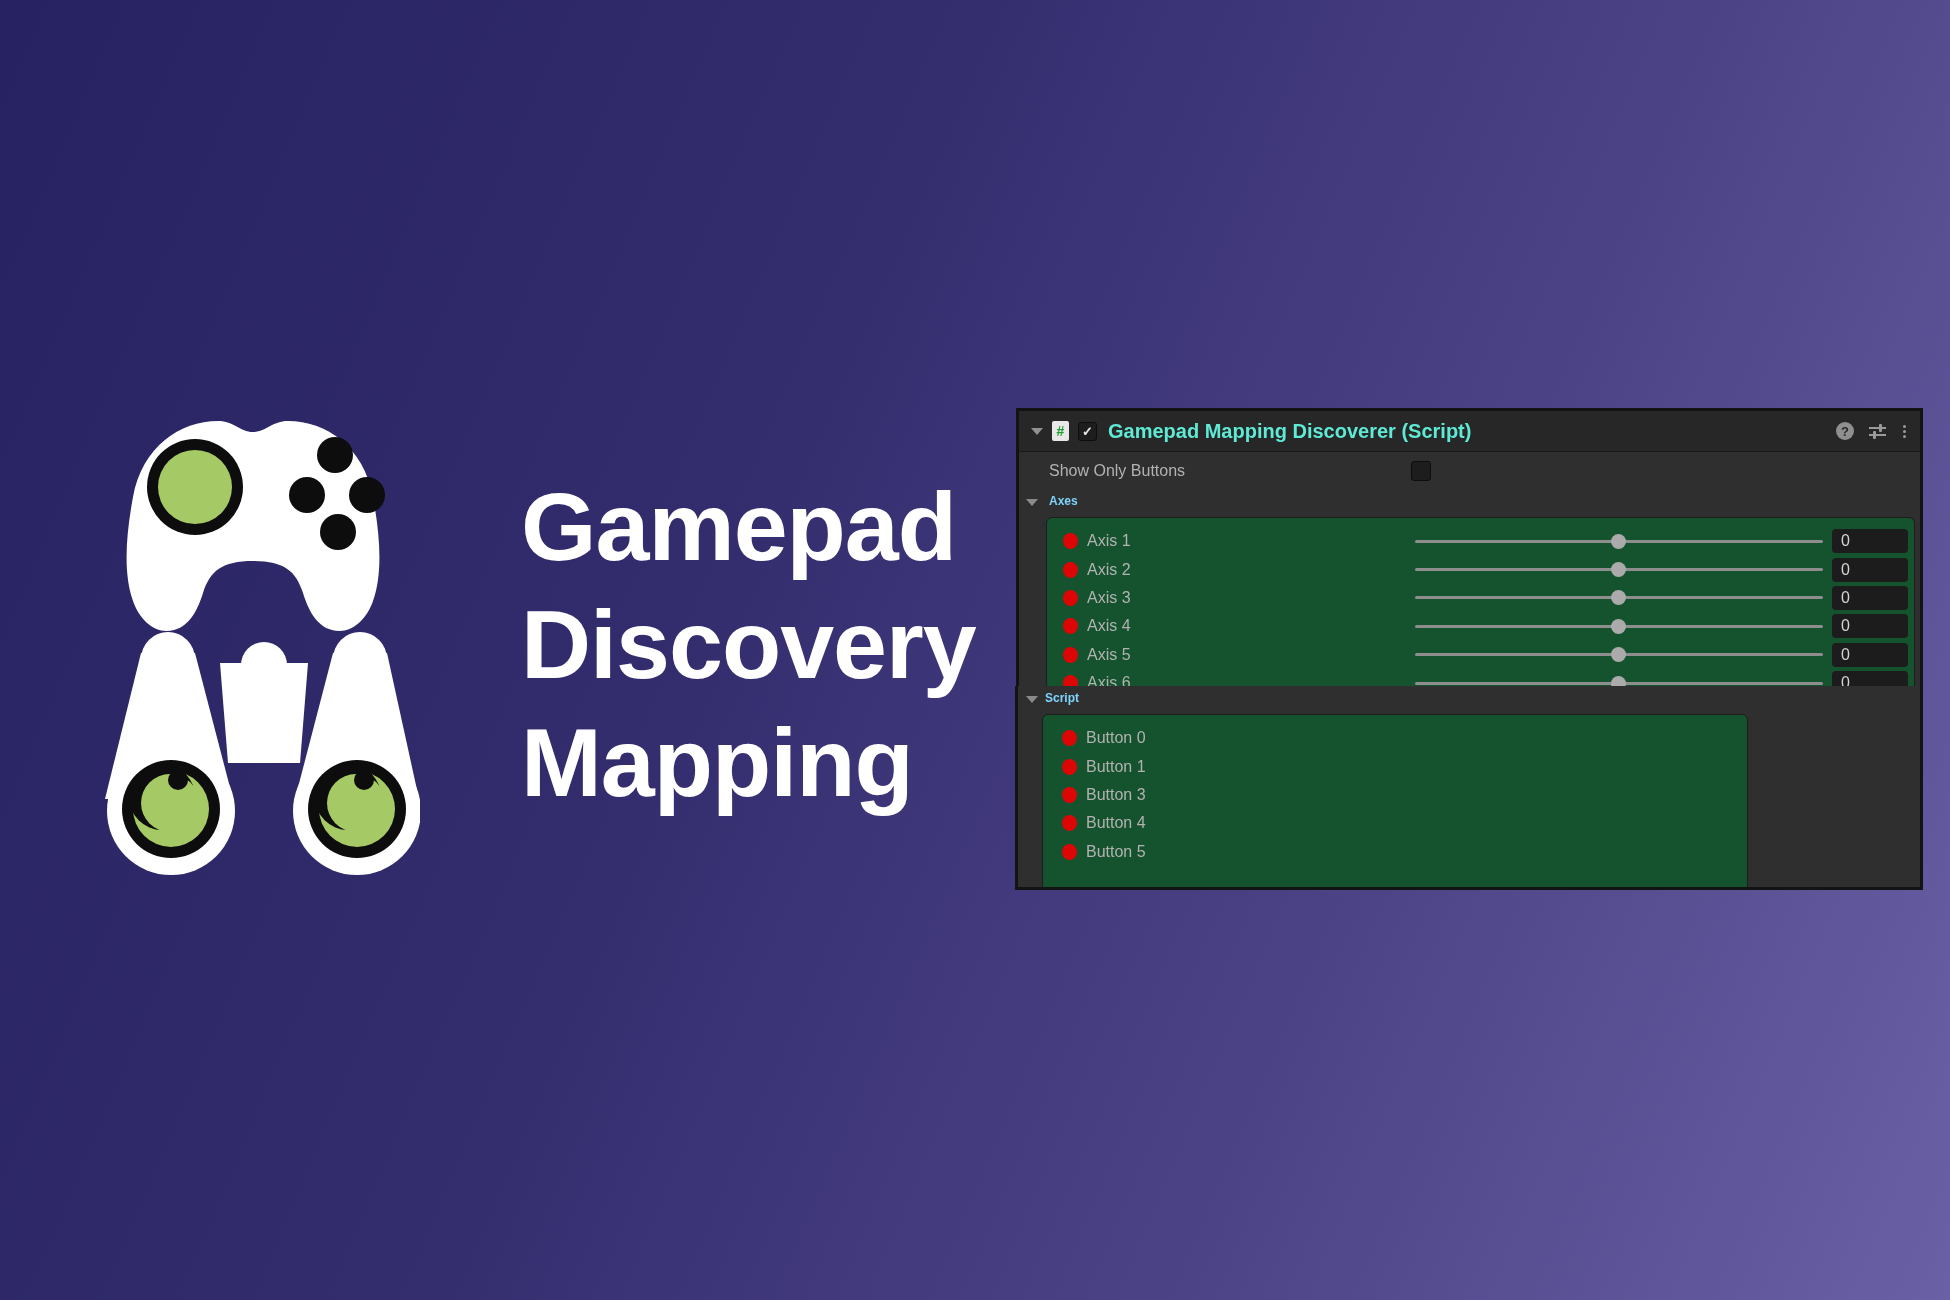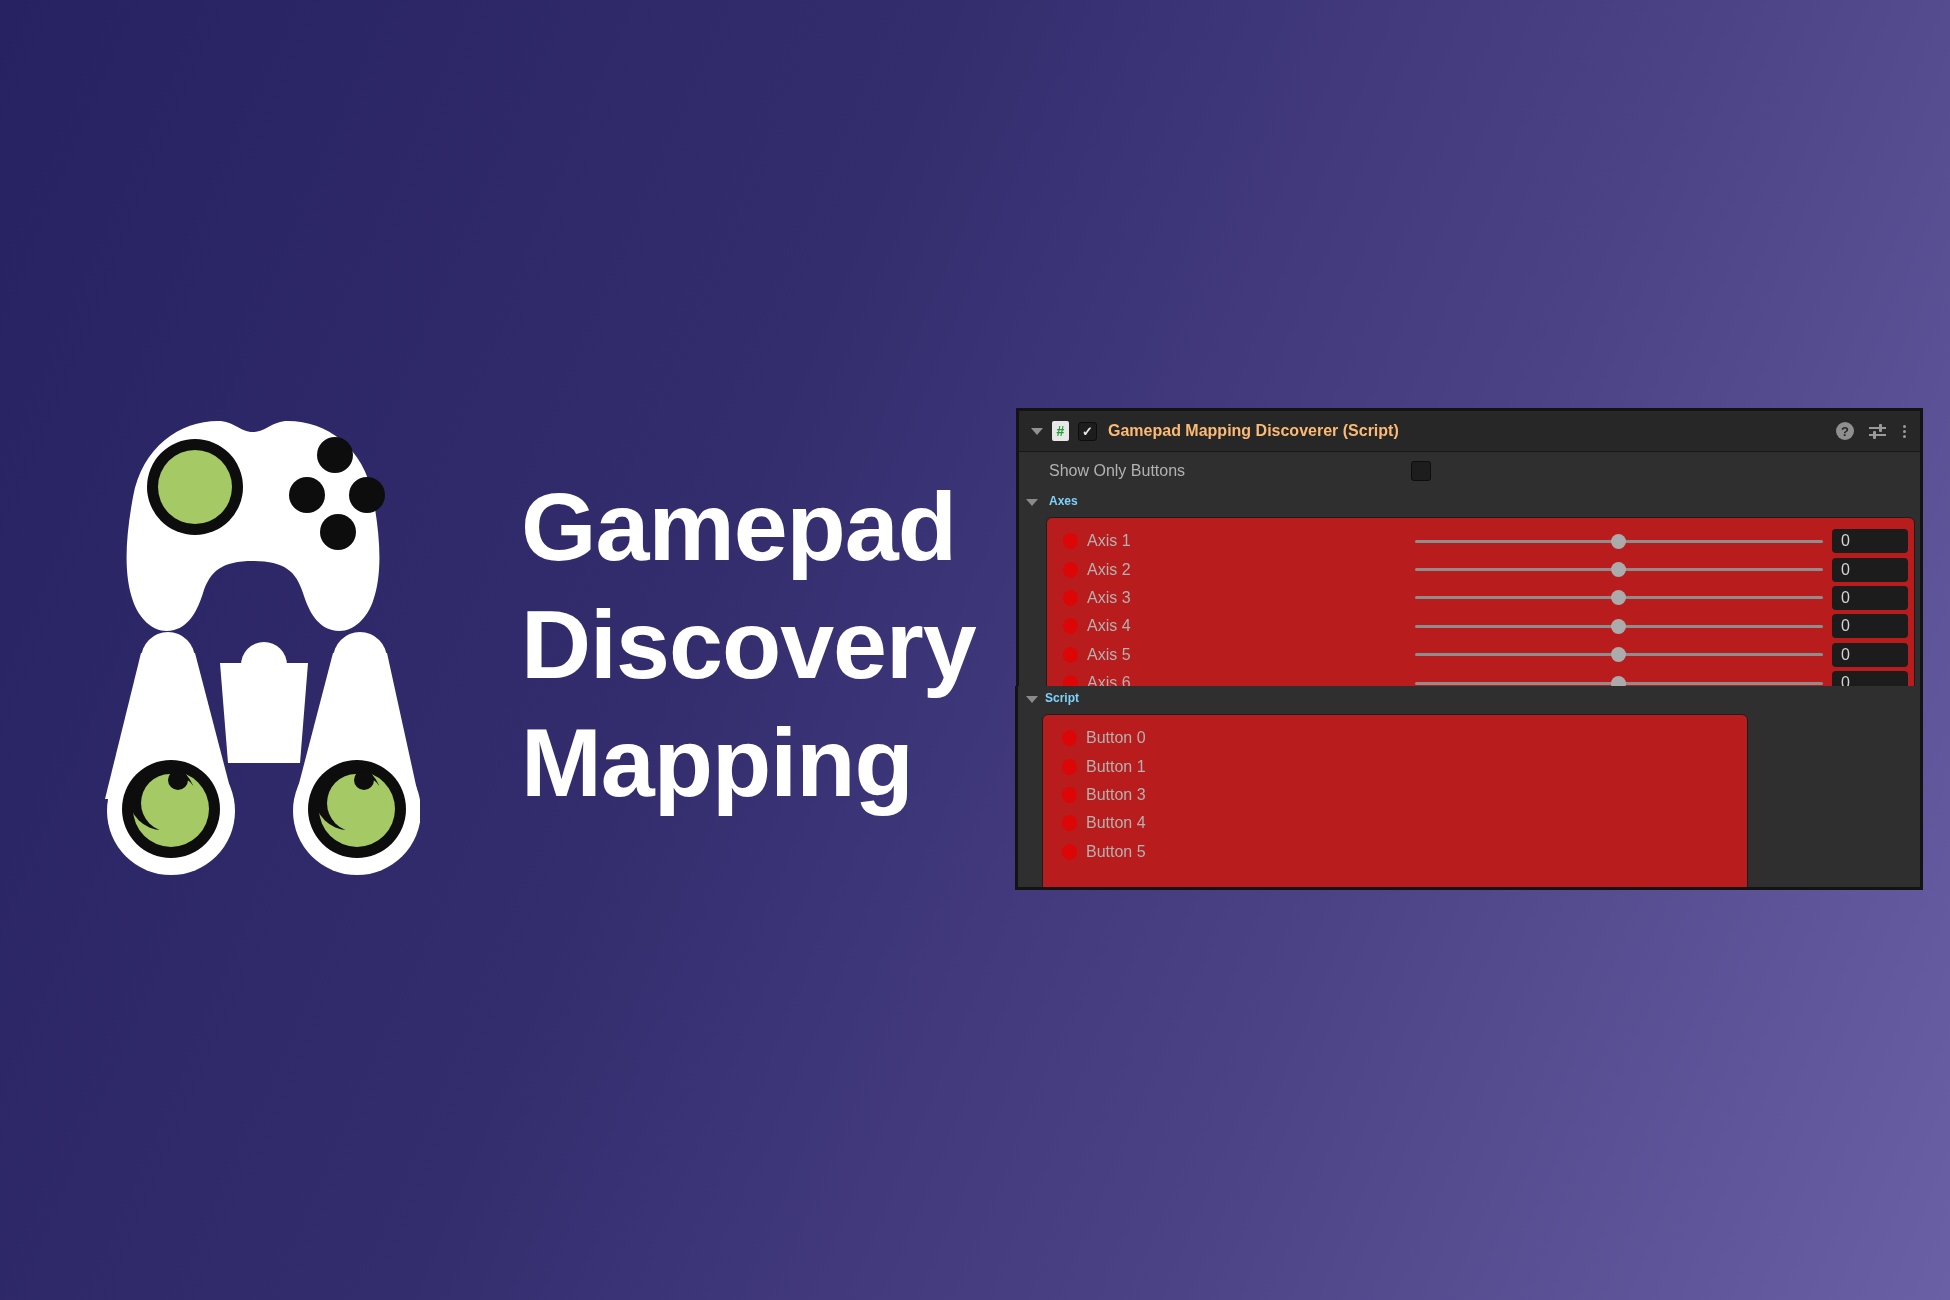--- a/index.html
+++ b/index.html
@@ -31,36 +31,36 @@
   .script-icon{
     width:17px;height:20px;background:#e8e8e8;border-radius:2px;flex:0 0 auto;
     display:flex;align-items:center;justify-content:center;
     font-size:14px;font-weight:bold;color:#1e9e33;
   }
   .cbx{
     width:17px;height:17px;background:#1d1d1d;border:1px solid #0d0d0d;border-radius:3px;
     display:flex;align-items:center;justify-content:center;flex:0 0 auto;
     color:#e6e6e6;font-size:13px;font-weight:bold;line-height:1;
   }
-  .insp-title{font-size:16px;font-weight:bold;color:#fdba74;margin-left:2px;white-space:nowrap;}
+  .insp-title{font-size:20px;font-weight:bold;color:#5eead4;margin-left:2px;white-space:nowrap;}
   .hdr-right{margin-left:auto;display:flex;align-items:center;gap:15px;}
   .help{
     width:18px;height:18px;border-radius:50%;background:#8f8f8f;
     display:flex;align-items:center;justify-content:center;
     color:#272727;font-size:13px;font-weight:bold;line-height:1;
   }
   .kebab{display:flex;flex-direction:column;gap:2px;padding:2px;}
   .kebab i{width:3px;height:3px;border-radius:50%;background:#9a9a9a;}
 
   .lbl{position:absolute;font-size:16px;color:#b2b2b2;white-space:nowrap;}
   .lbl-bold{position:absolute;font-size:12px;font-weight:bold;color:#7dd3fc;white-space:nowrap;}
   .fold-abs{position:absolute;width:0;height:0;border-left:6px solid transparent;border-right:6px solid transparent;border-top:7px solid #8a8a8a;}
 
   .group-box{
-    position:absolute;background:#b91c1c;border:1px solid #1d1d1d;border-radius:6px;
+    position:absolute;background:#14532d;border:1px solid #1d1d1d;border-radius:6px;
     box-sizing:border-box;padding-top:9px;
   }
   .axes-box{left:27px;top:106px;width:869px;height:210px;}
   .buttons-box{left:24px;top:28px;width:706px;height:210px;}
 
   .irow{position:relative;height:28.4px;}
   .dot{
     position:absolute;left:16px;top:50%;transform:translateY(-50%);
     width:15px;height:16px;border-radius:50%;background:#dc0606;
   }

